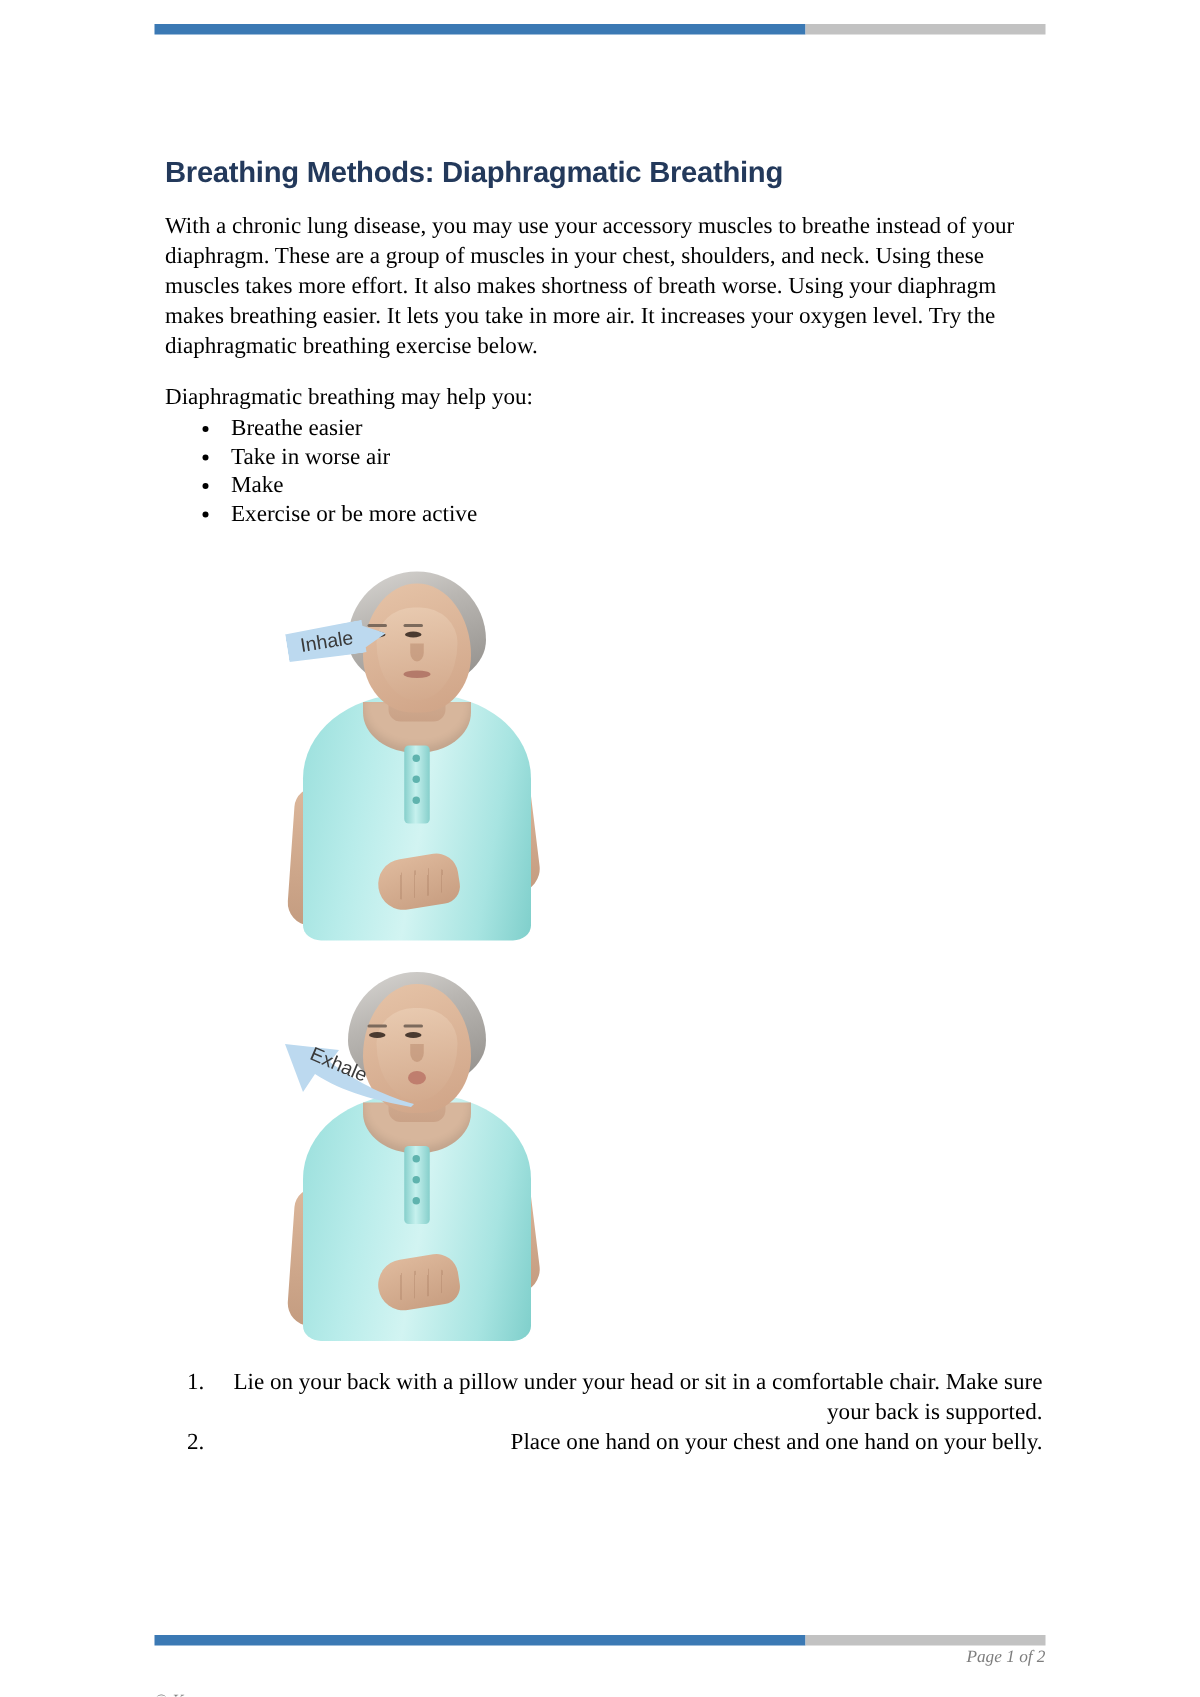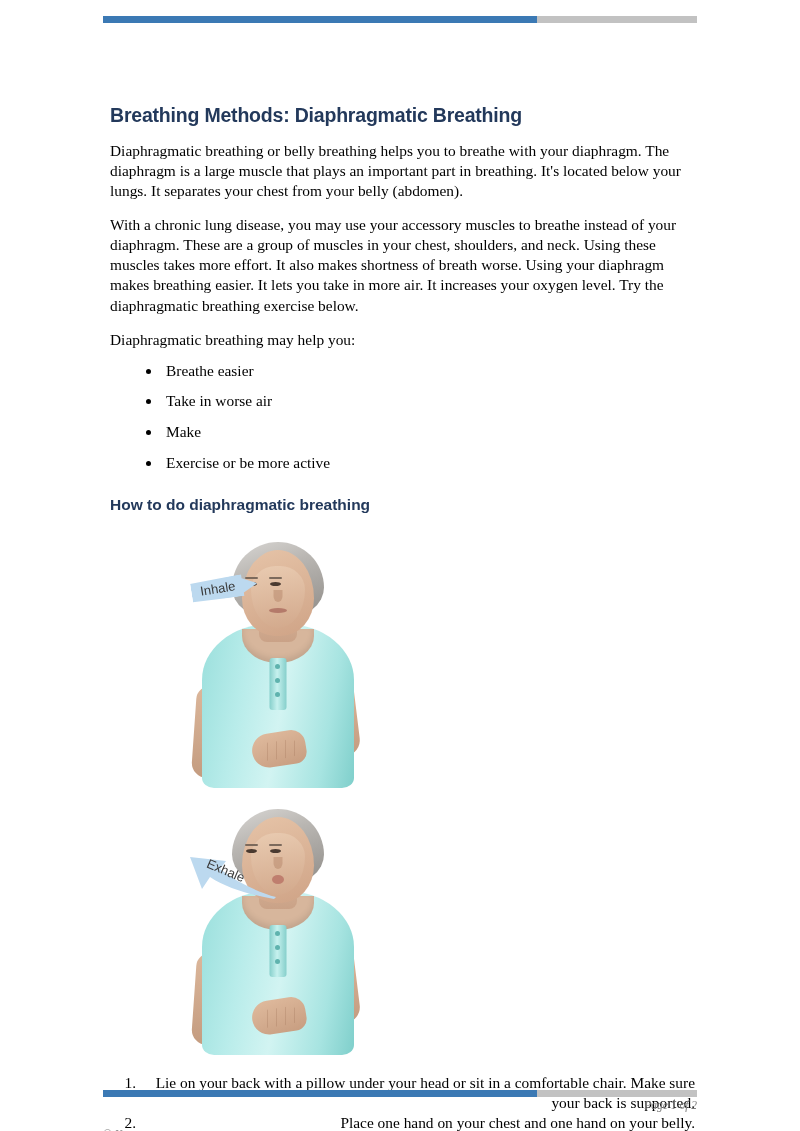--- a/index.html
+++ b/index.html
@@ -81,21 +81,21 @@
   }
 
   ul.bullets {
     margin: 0 0 0 0;
     padding-left: 40px;
     list-style-type: disc;
   }
   ul.bullets li {
     font-size: 15.4px;
     line-height: 1.22;
-    margin: 12px;
+    margin: 0;
     padding-left: 4px;
   }
 
   ol.steps {
     margin: 0;
     padding-left: 30px;
     list-style-type: decimal;
   }
   ol.steps li {
     font-size: 15.4px;
@@ -372,34 +372,32 @@
 
   <div class="rule" id="header-rule">
     <div class="seg-blue" style="width:73%"></div>
     <div class="seg-gray"></div>
   </div>
 
   <div class="content">
 
     <h1 class="doc-title">Breathing Methods: Diaphragmatic Breathing</h1>
 
-    <p class="body-para">Diaphragmatic breathing or belly breathing helps you to breathe with your diaphragm. The diaphragm is a large muscle that plays an important part in breathing. It's located below your lungs. It separates your chest from your belly (abdomen).</p>
 
     <p class="body-para">With a chronic lung disease, you may use your accessory muscles to breathe instead of your diaphragm. These are a group of muscles in your chest, shoulders, and neck. Using these muscles takes more effort. It also makes shortness of breath worse. Using your diaphragm makes breathing easier. It lets you take in more air. It increases your oxygen level. Try the diaphragmatic breathing exercise below.</p>
 
     <p class="body-para lead-in">Diaphragmatic breathing may help you:</p>
 
     <ul class="bullets">
       <li>Breathe easier</li>
       <li>Take in worse air</li>
       <li>Make</li>
       <li>Exercise or be more active</li>
     </ul>
 
-    <h2 class="section-title">How to do diaphragmatic breathing</h2>
 
     <div class="figure-block">
 
       <div class="figure">
         <div class="photo">
           <div class="arm left"></div>
           <div class="arm right"></div>
           <div class="shirt"></div>
           <div class="collar"></div>
           <div class="shirt-placket">

